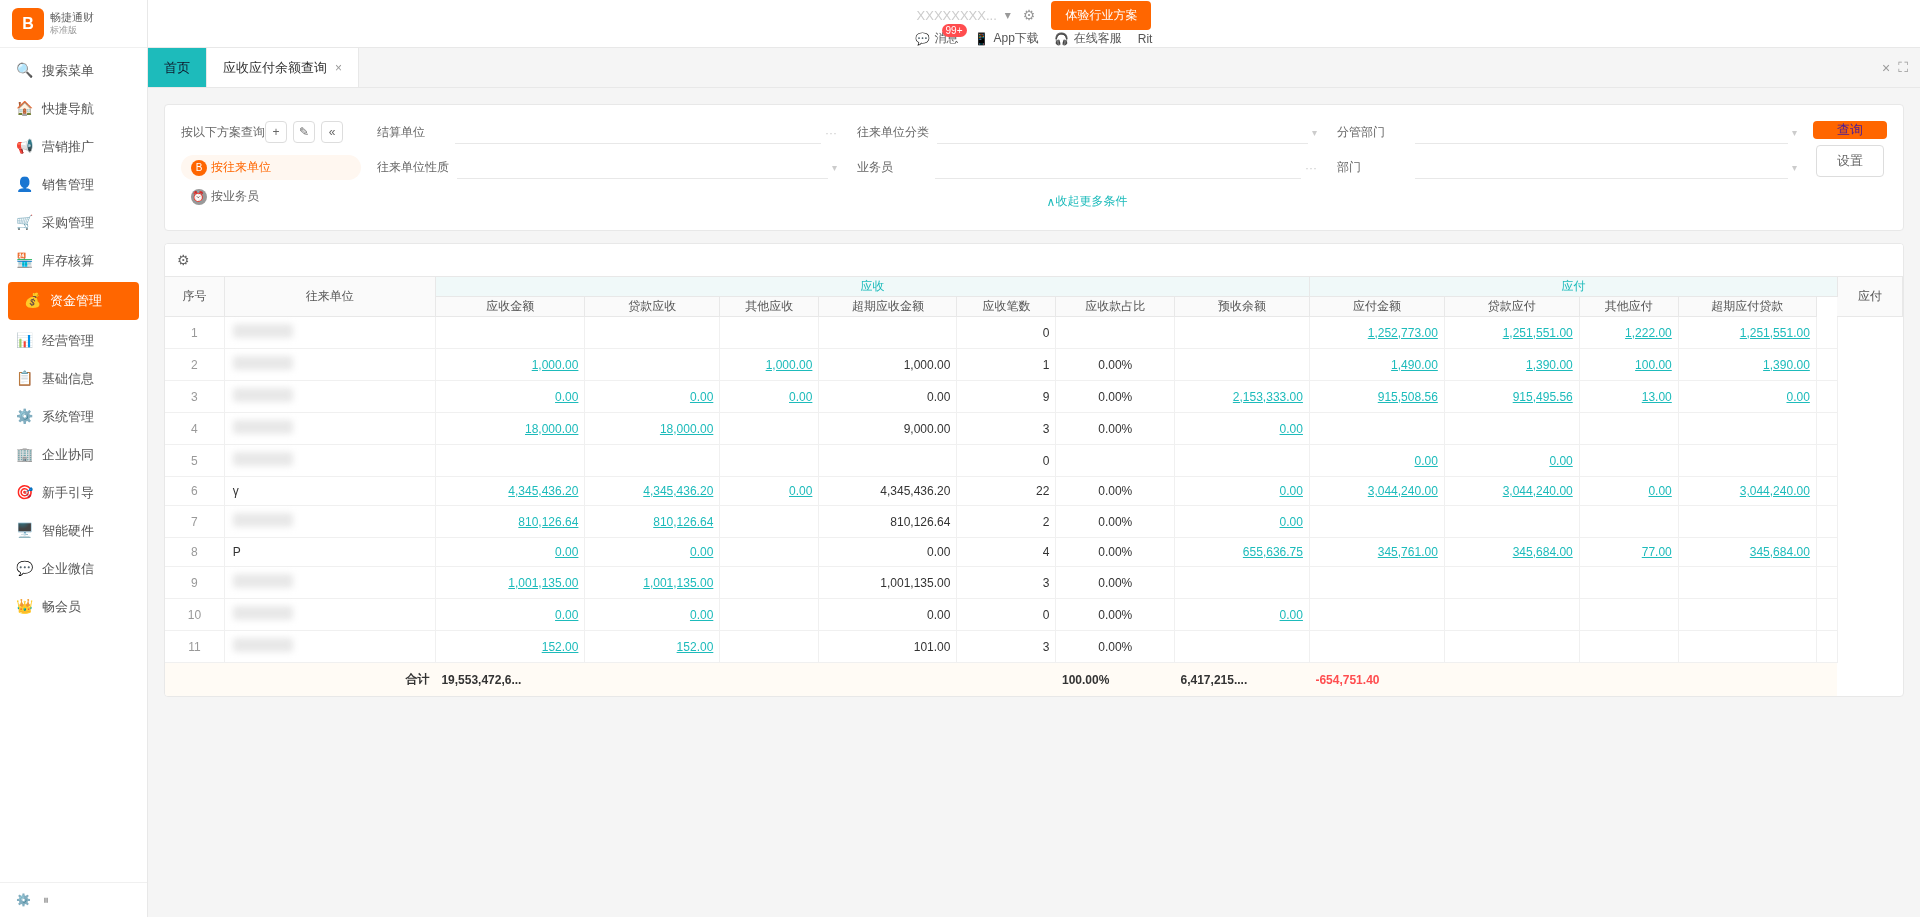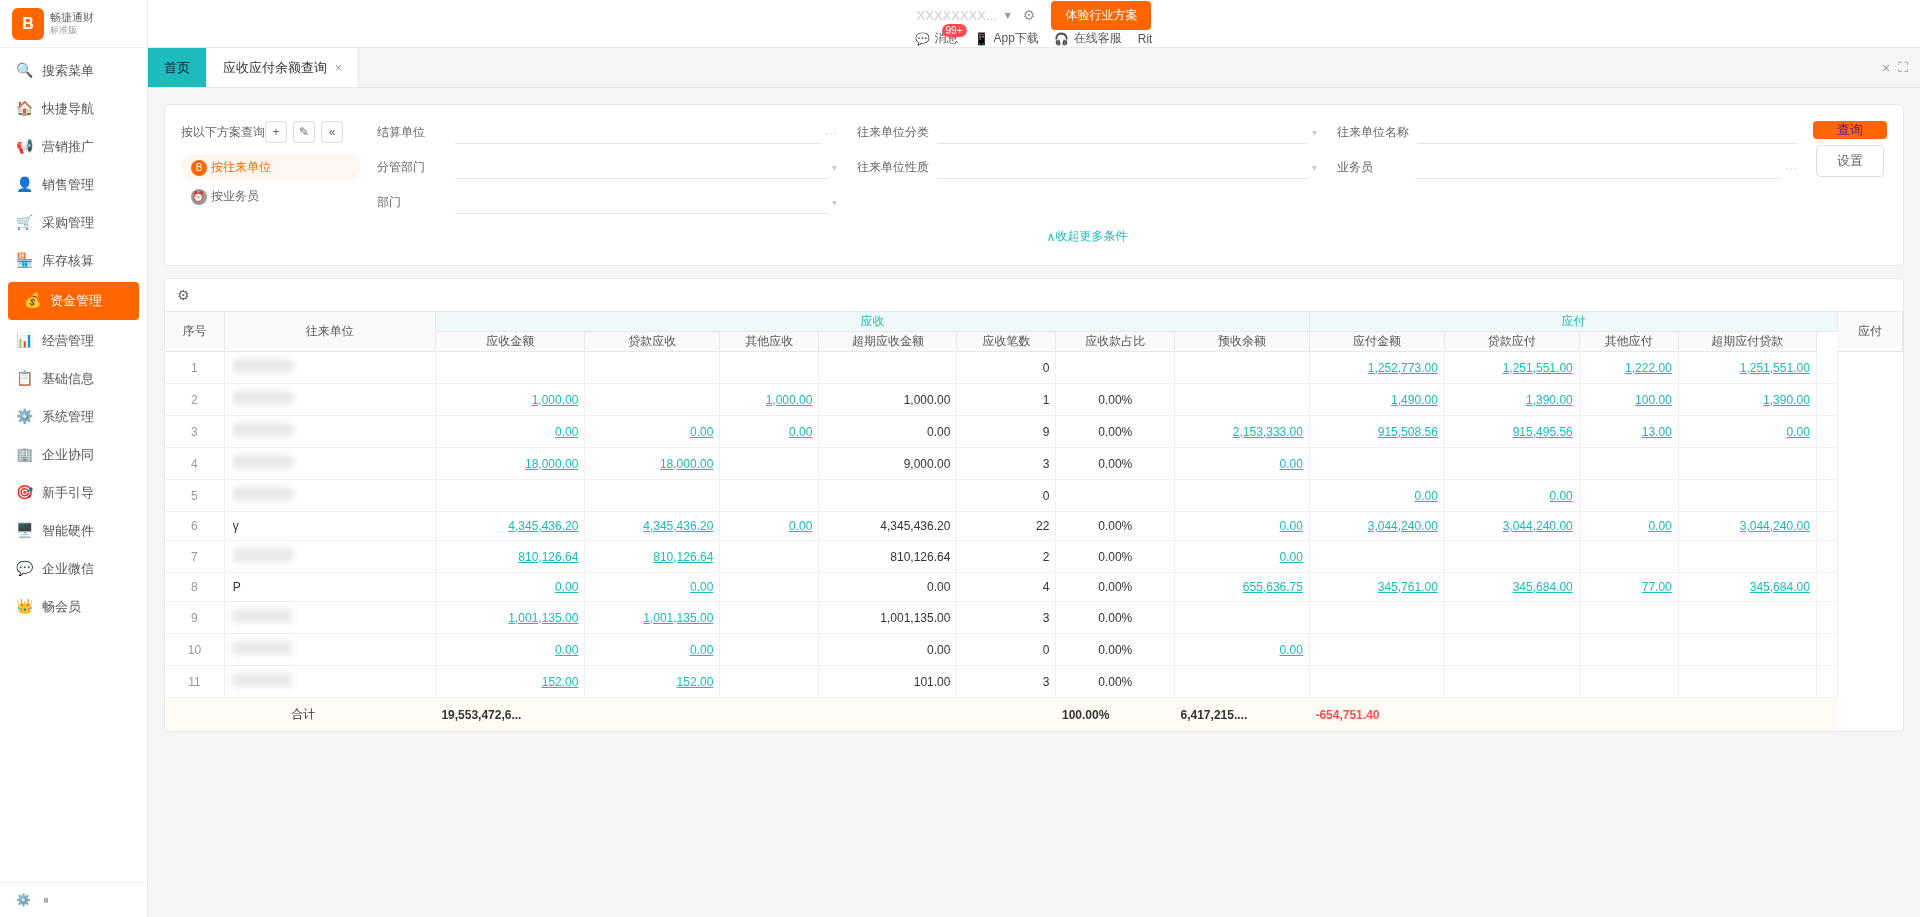--- a/index.html
+++ b/index.html
@@ -346,24 +346,20 @@
                 <input class="filter-input" value="" style="">
                 <span class="filter-dots">···</span>
               </div>
             </div>
             <div class="filter-row">
               <span class="filter-field-label">往来单位分类</span>
               <div class="filter-inline">
                 <input class="filter-input" value="" style="">
                 <span class="filter-chevron">▾</span>
               </div>
-            </div>
-            <div class="filter-row">
-              <span class="filter-field-label">往来单位名称</span>
-              <input class="filter-input" value="" style="flex: 1 1 0%;">
             </div>
 
             <div class="filter-row">
               <span class="filter-field-label">分管部门</span>
               <div class="filter-inline">
                 <input class="filter-input" value="" style="">
                 <span class="filter-chevron">▾</span>
               </div>
             </div>
             <div class="filter-row">
@@ -603,21 +599,21 @@
                 <td class="num"></td>
                 <td class="num"></td>
                 <td class="num"></td>
                 <td class="num"></td>
                 <td class="num"></td>
                 <td></td>
               </tr>
             </tbody>
           <tfoot>
             <tr>
-              <td colspan="2" style="text-align:center;padding-left:12px;font-weight:400;">合计</td>
+              <td colspan="2" style="text-align:right;padding-left:12px;font-weight:700;">合计</td>
               <td class="link num">19,553,472,6...</td>
               <td></td>
               <td></td>
               <td></td>
               <td></td>
               <td style="font-weight:600;">100.00%</td>
               <td class="link num">6,417,215....</td>
               <td class="negative" style="color:#ff4d4f;font-weight:600;">-654,751.40</td>
               <td></td>
               <td></td>

